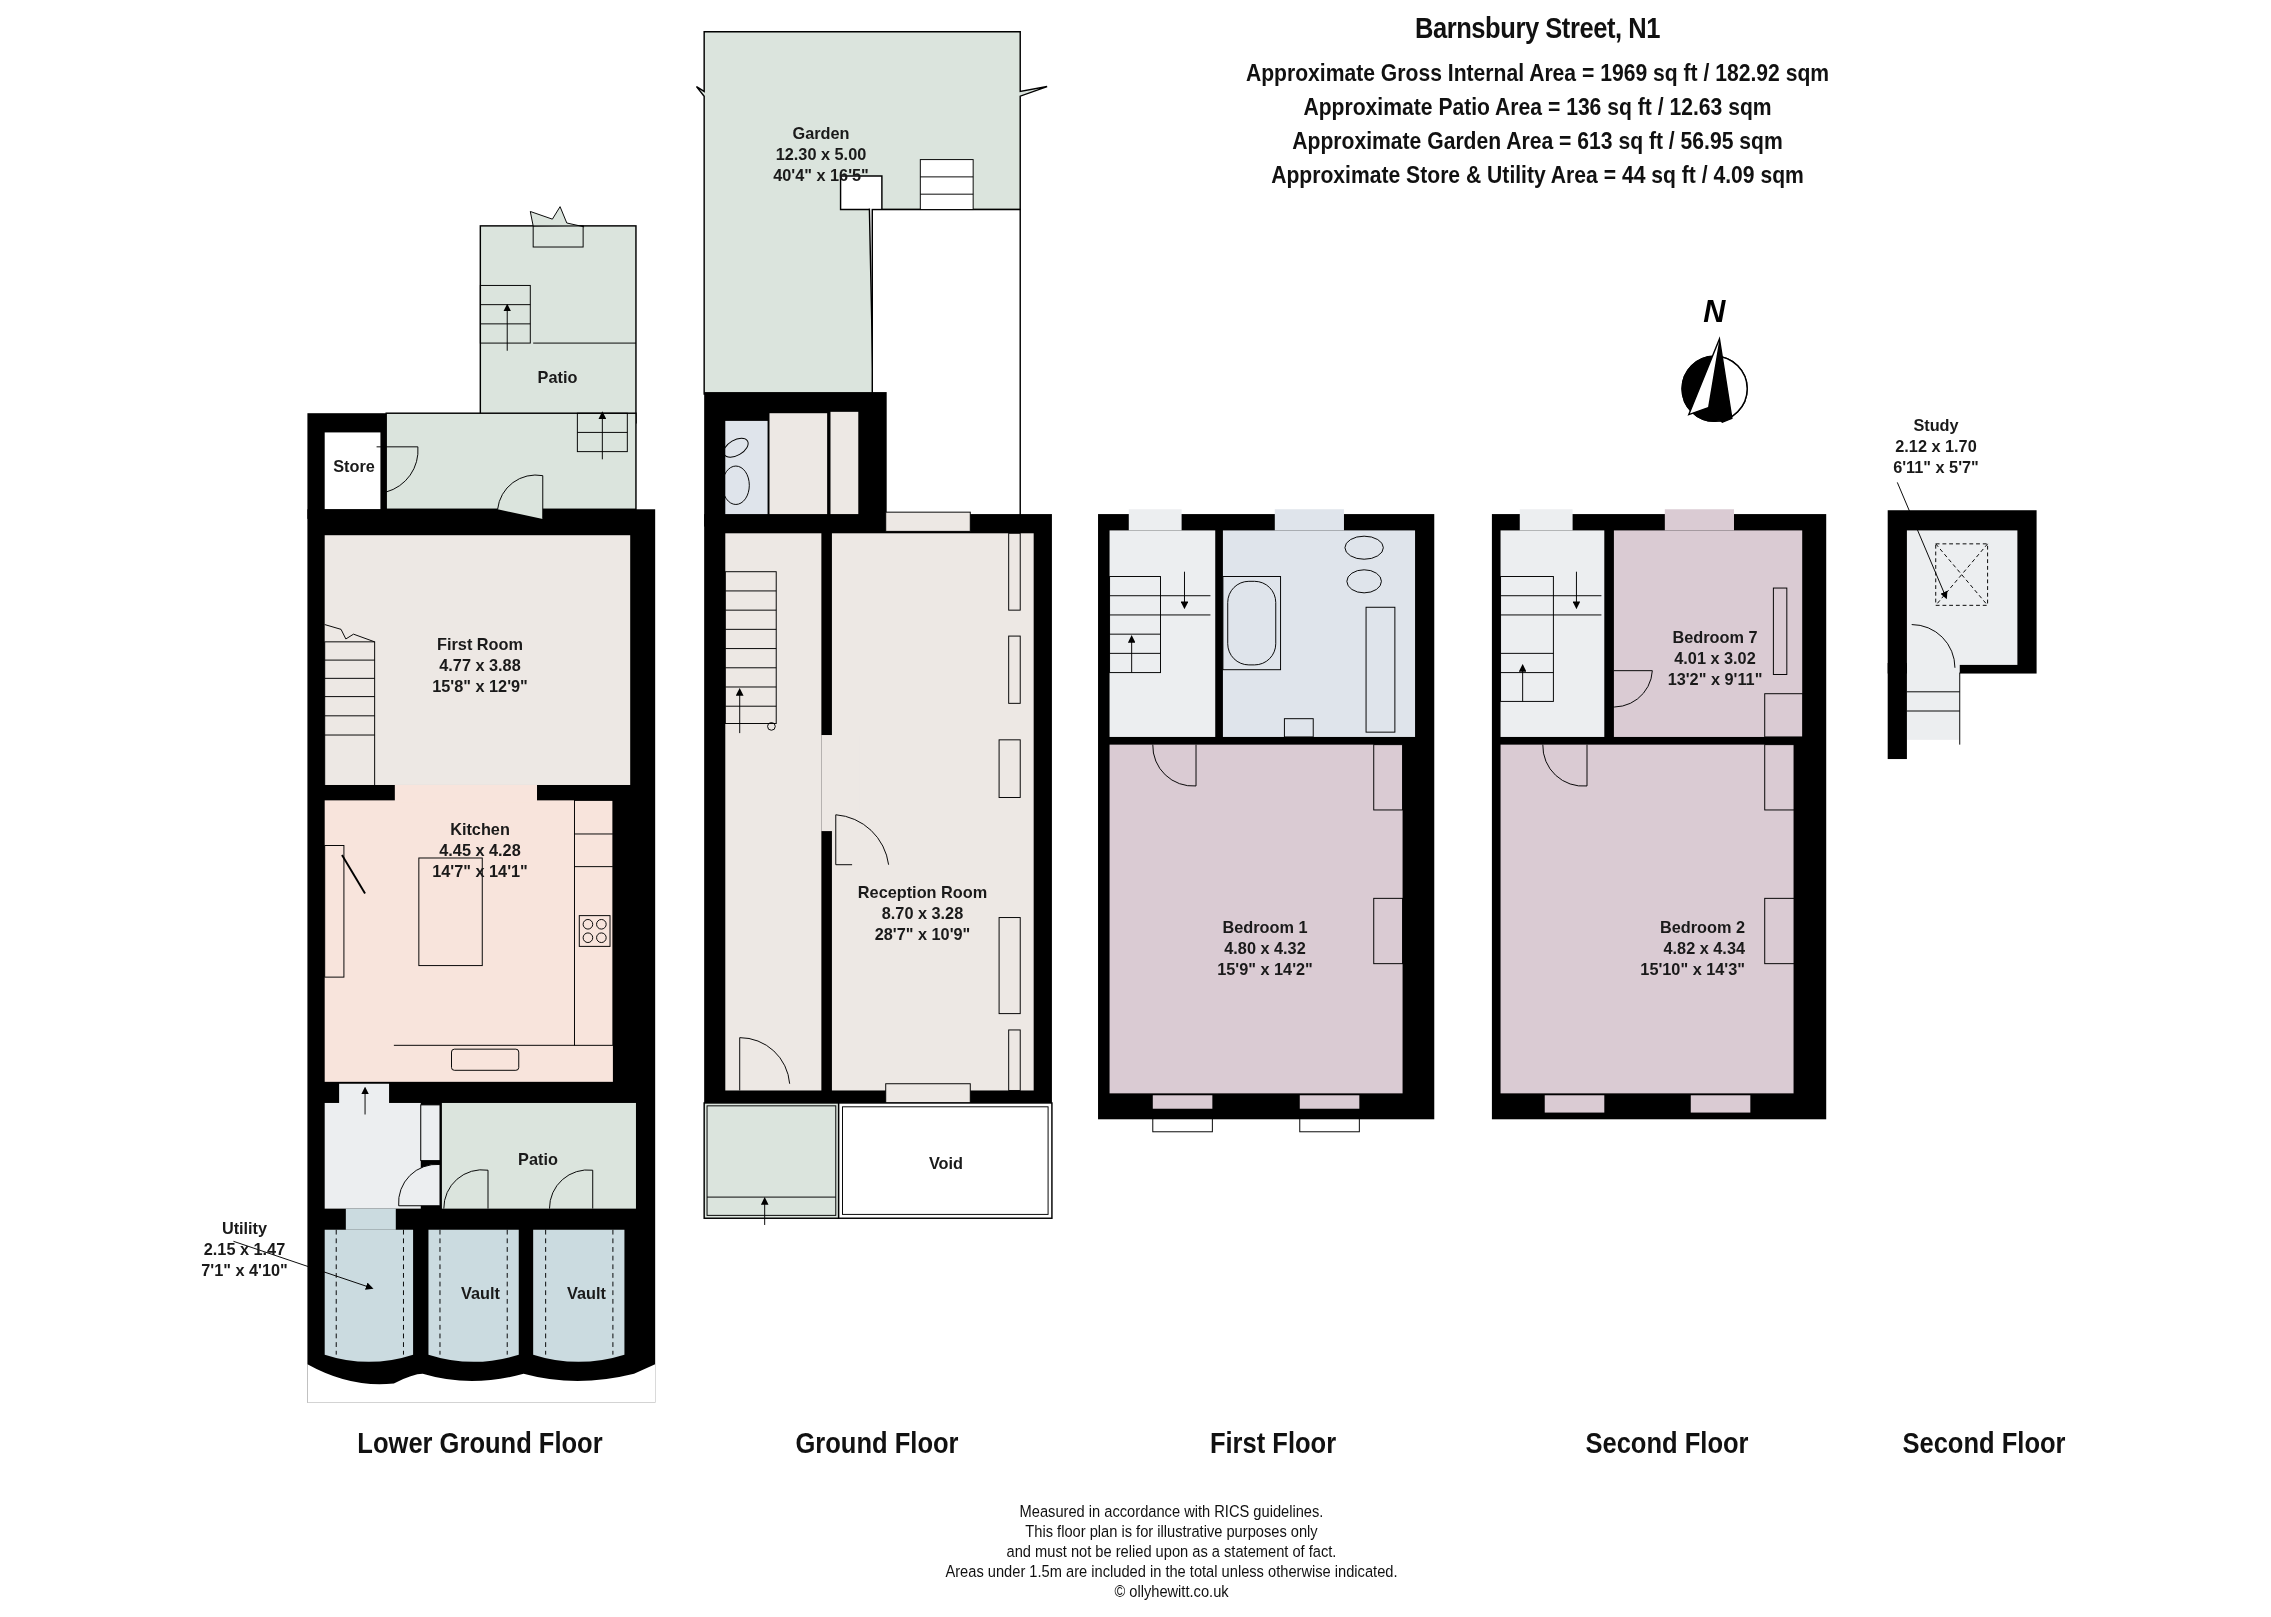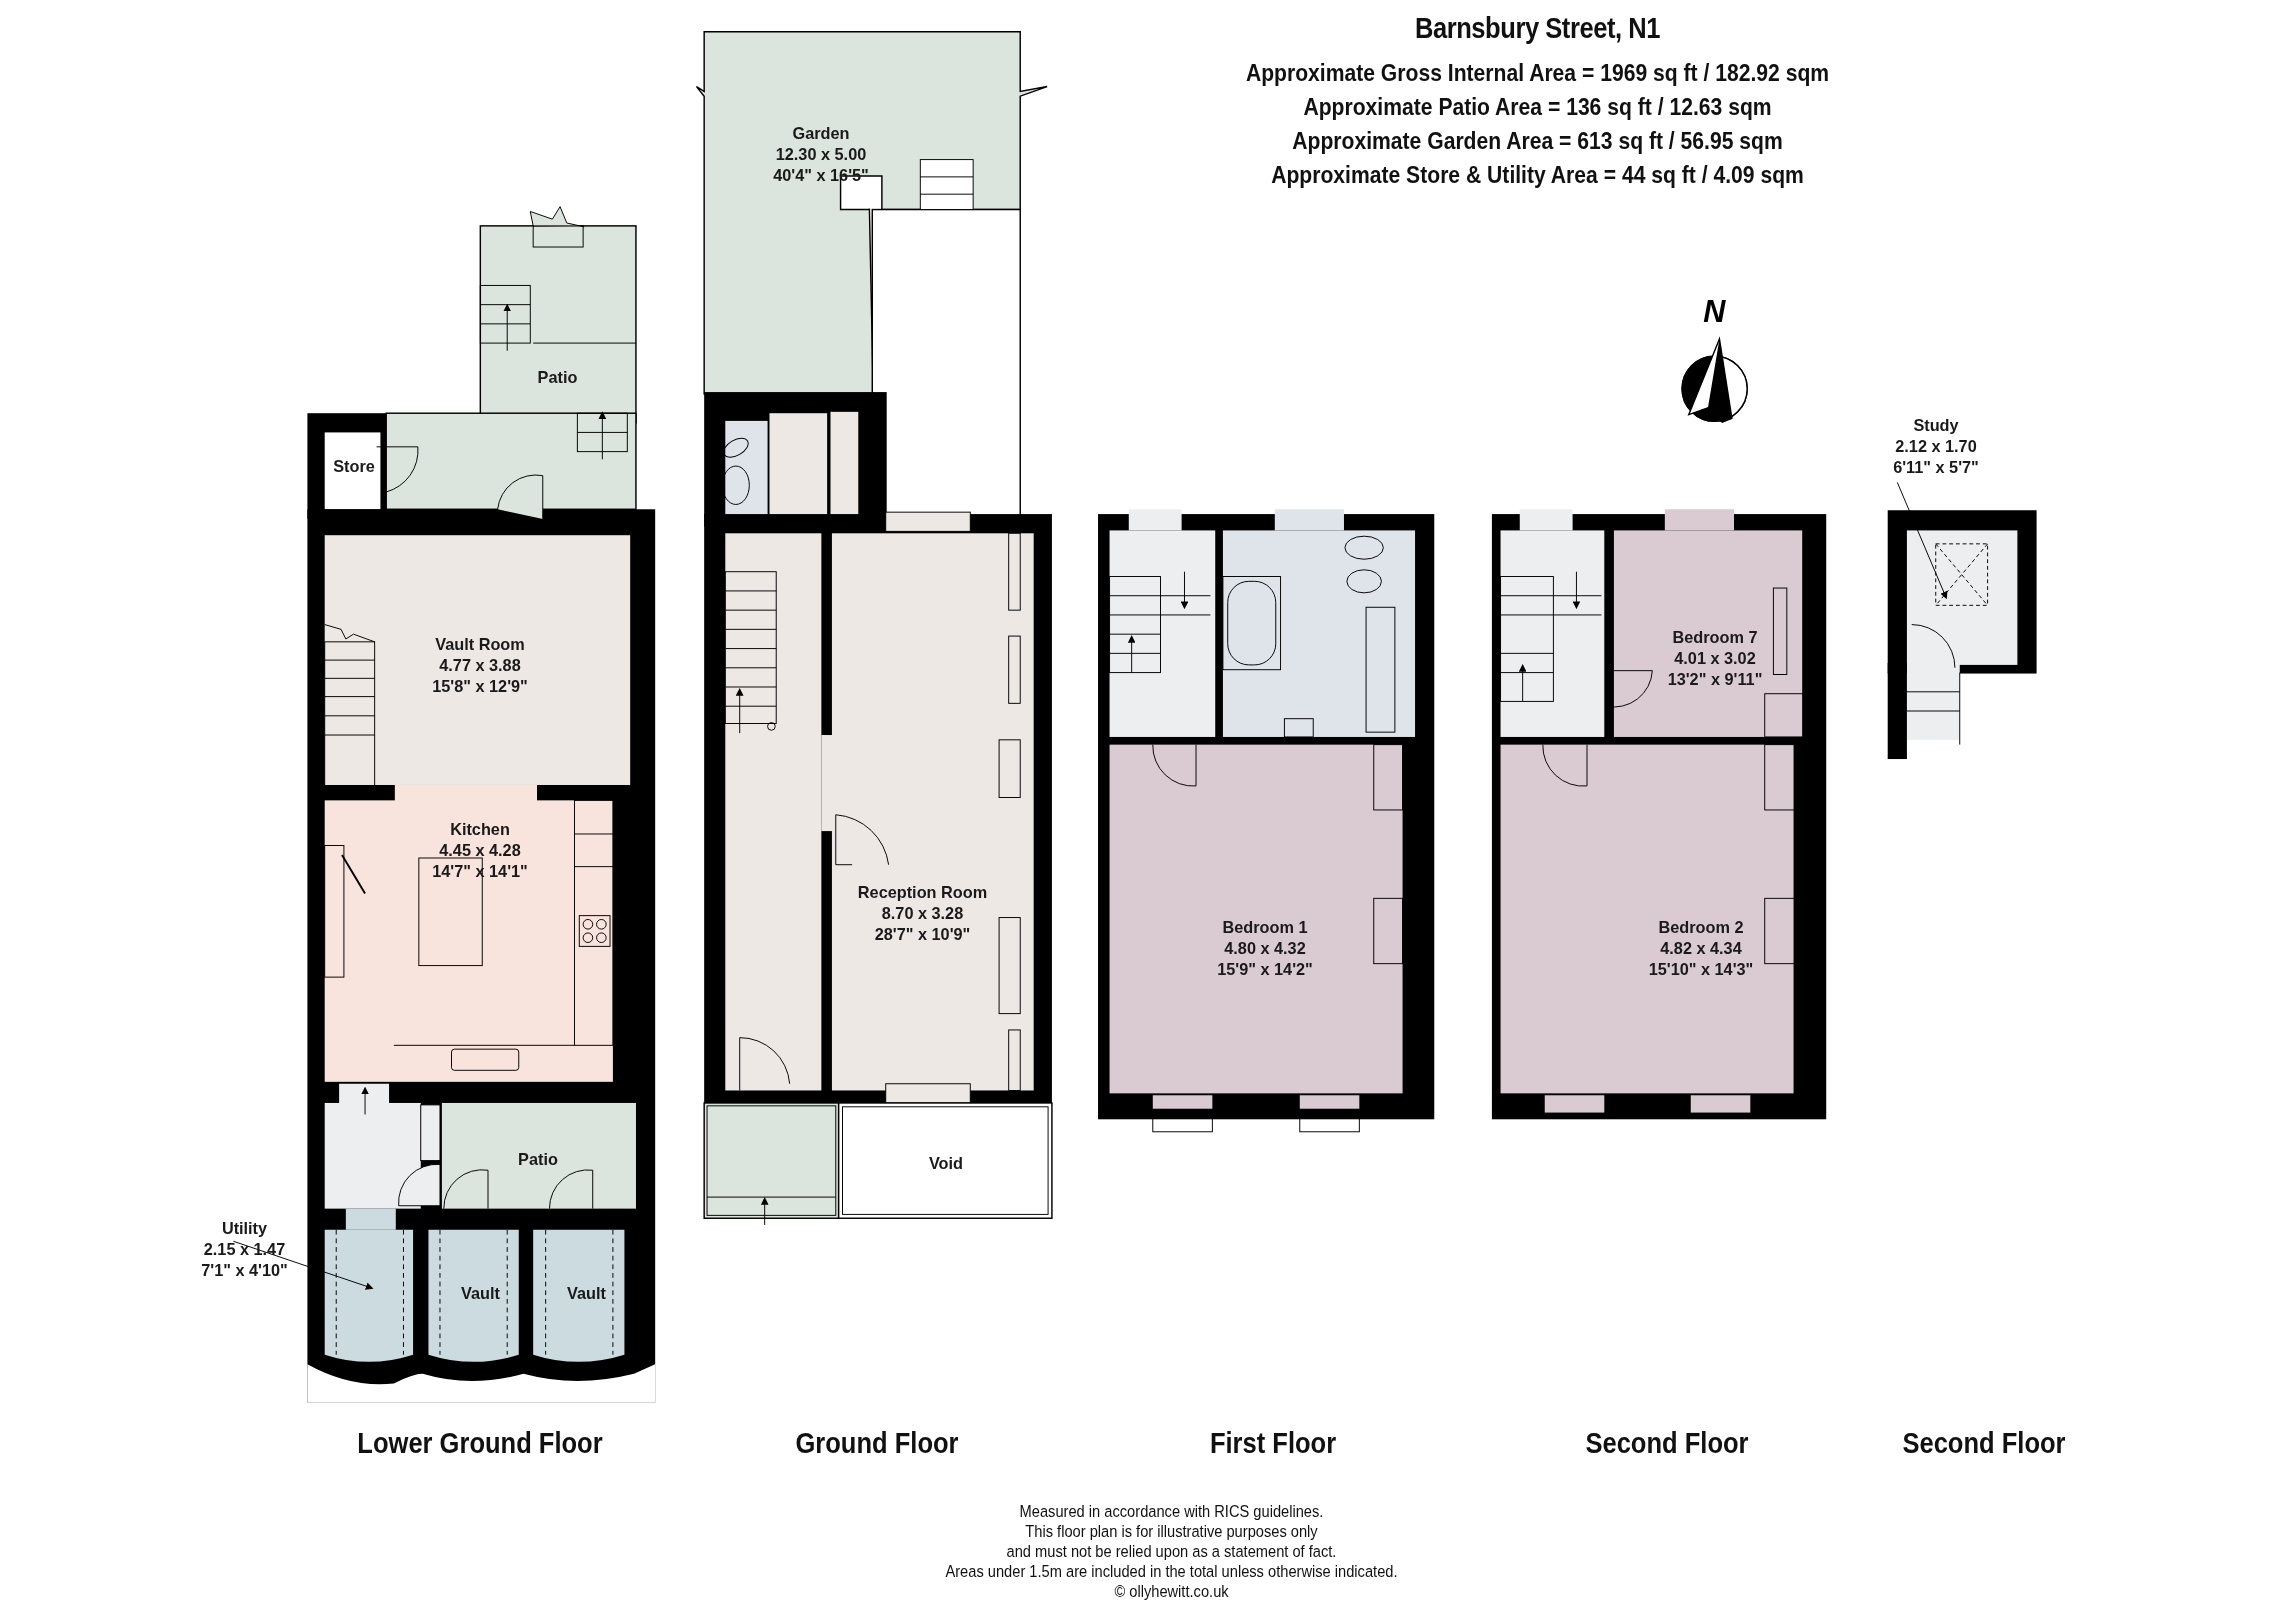--- a/index.html
+++ b/index.html
@@ -245,21 +245,21 @@
   </g>
 </svg>
 
 <div class="room-label" style="left:325px;top:456px;width:58px;text-align:center;">
   <div>Store</div>
 </div>
 <div class="room-label" style="left:519px;top:367px;width:77px;">
   <div>Patio</div>
 </div>
 <div class="room-label" style="left:403px;top:634px;width:154px;">
-  <div>Vault Room</div>
+  <div>First Room</div>
   <div>4.77 x 3.88</div>
   <div>15'8" x 12'9"</div>
 </div>
 <div class="room-label" style="left:403px;top:819px;width:154px;text-align:center;">
   <div>Kitchen</div>
   <div>4.45 x 4.28</div>
   <div>14'7" x 14'1"</div>
 </div>
 <div class="room-label" style="left:490px;top:1149px;width:96px;">
   <div>Patio</div>
@@ -293,21 +293,21 @@
 <div class="room-label" style="left:1188px;top:917px;width:154px;">
   <div>Bedroom 1</div>
   <div>4.80 x 4.32</div>
   <div>15'9" x 14'2"</div>
 </div>
 <div class="room-label" style="left:1638px;top:627px;width:154px;">
   <div>Bedroom 7</div>
   <div>4.01 x 3.02</div>
   <div>13'2" x 9'11"</div>
 </div>
-<div class="room-label" style="left:1624px;top:917px;width:154px;">
+<div class="room-label" style="left:1591px;top:917px;width:154px;text-align:right;">
   <div>Bedroom 2</div>
   <div>4.82 x 4.34</div>
   <div>15'10" x 14'3"</div>
 </div>
 <div class="room-label" style="left:1883px;top:415px;width:106px;">
   <div>Study</div>
   <div>2.12 x 1.70</div>
   <div>6'11" x 5'7"</div>
 </div>
 

